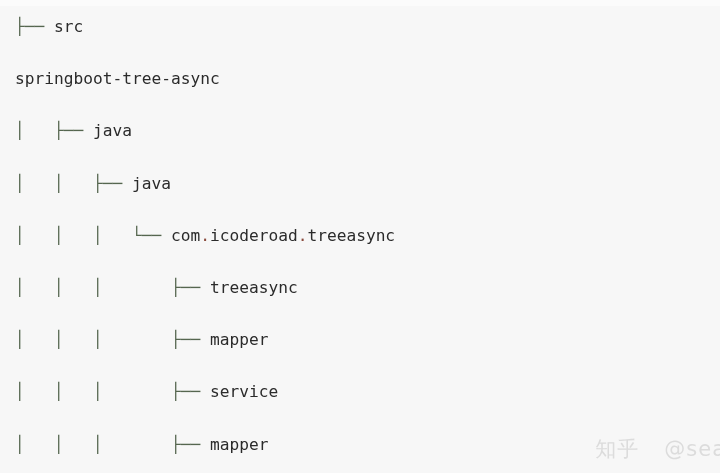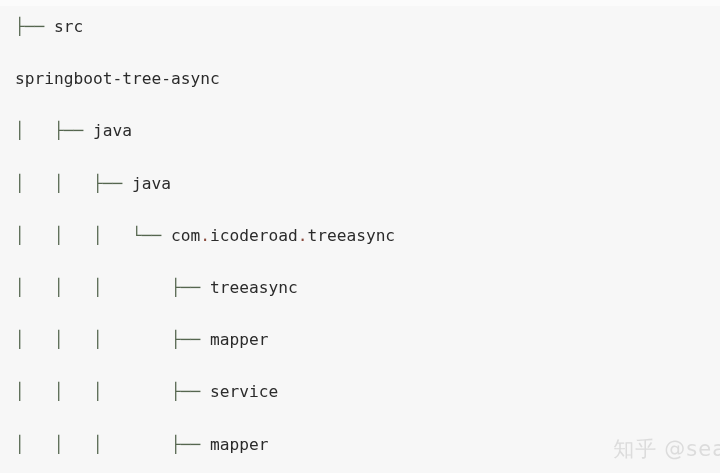--- a/index.html
+++ b/index.html
@@ -87,21 +87,21 @@
     font-size: 21px;
     color: #dcdcdc;
     letter-spacing: 1px;
     white-space: nowrap;
     user-select: none;
     pointer-events: none;
   }
 
   #watermark .wm-logo {
     font-family: "DejaVu Sans", "Liberation Sans", sans-serif;
-    margin-right: 7px;
+    margin-right: 25px;
   }
 </style>
 </head>
 <body>
 
 <div id="tree-viewport">
 
   <div id="top-edge-strip"></div>
 
   <pre id="tree-listing"><span class="tree-line"><span class="tree-guide">├── </span><span class="tree-label">src</span></span>

